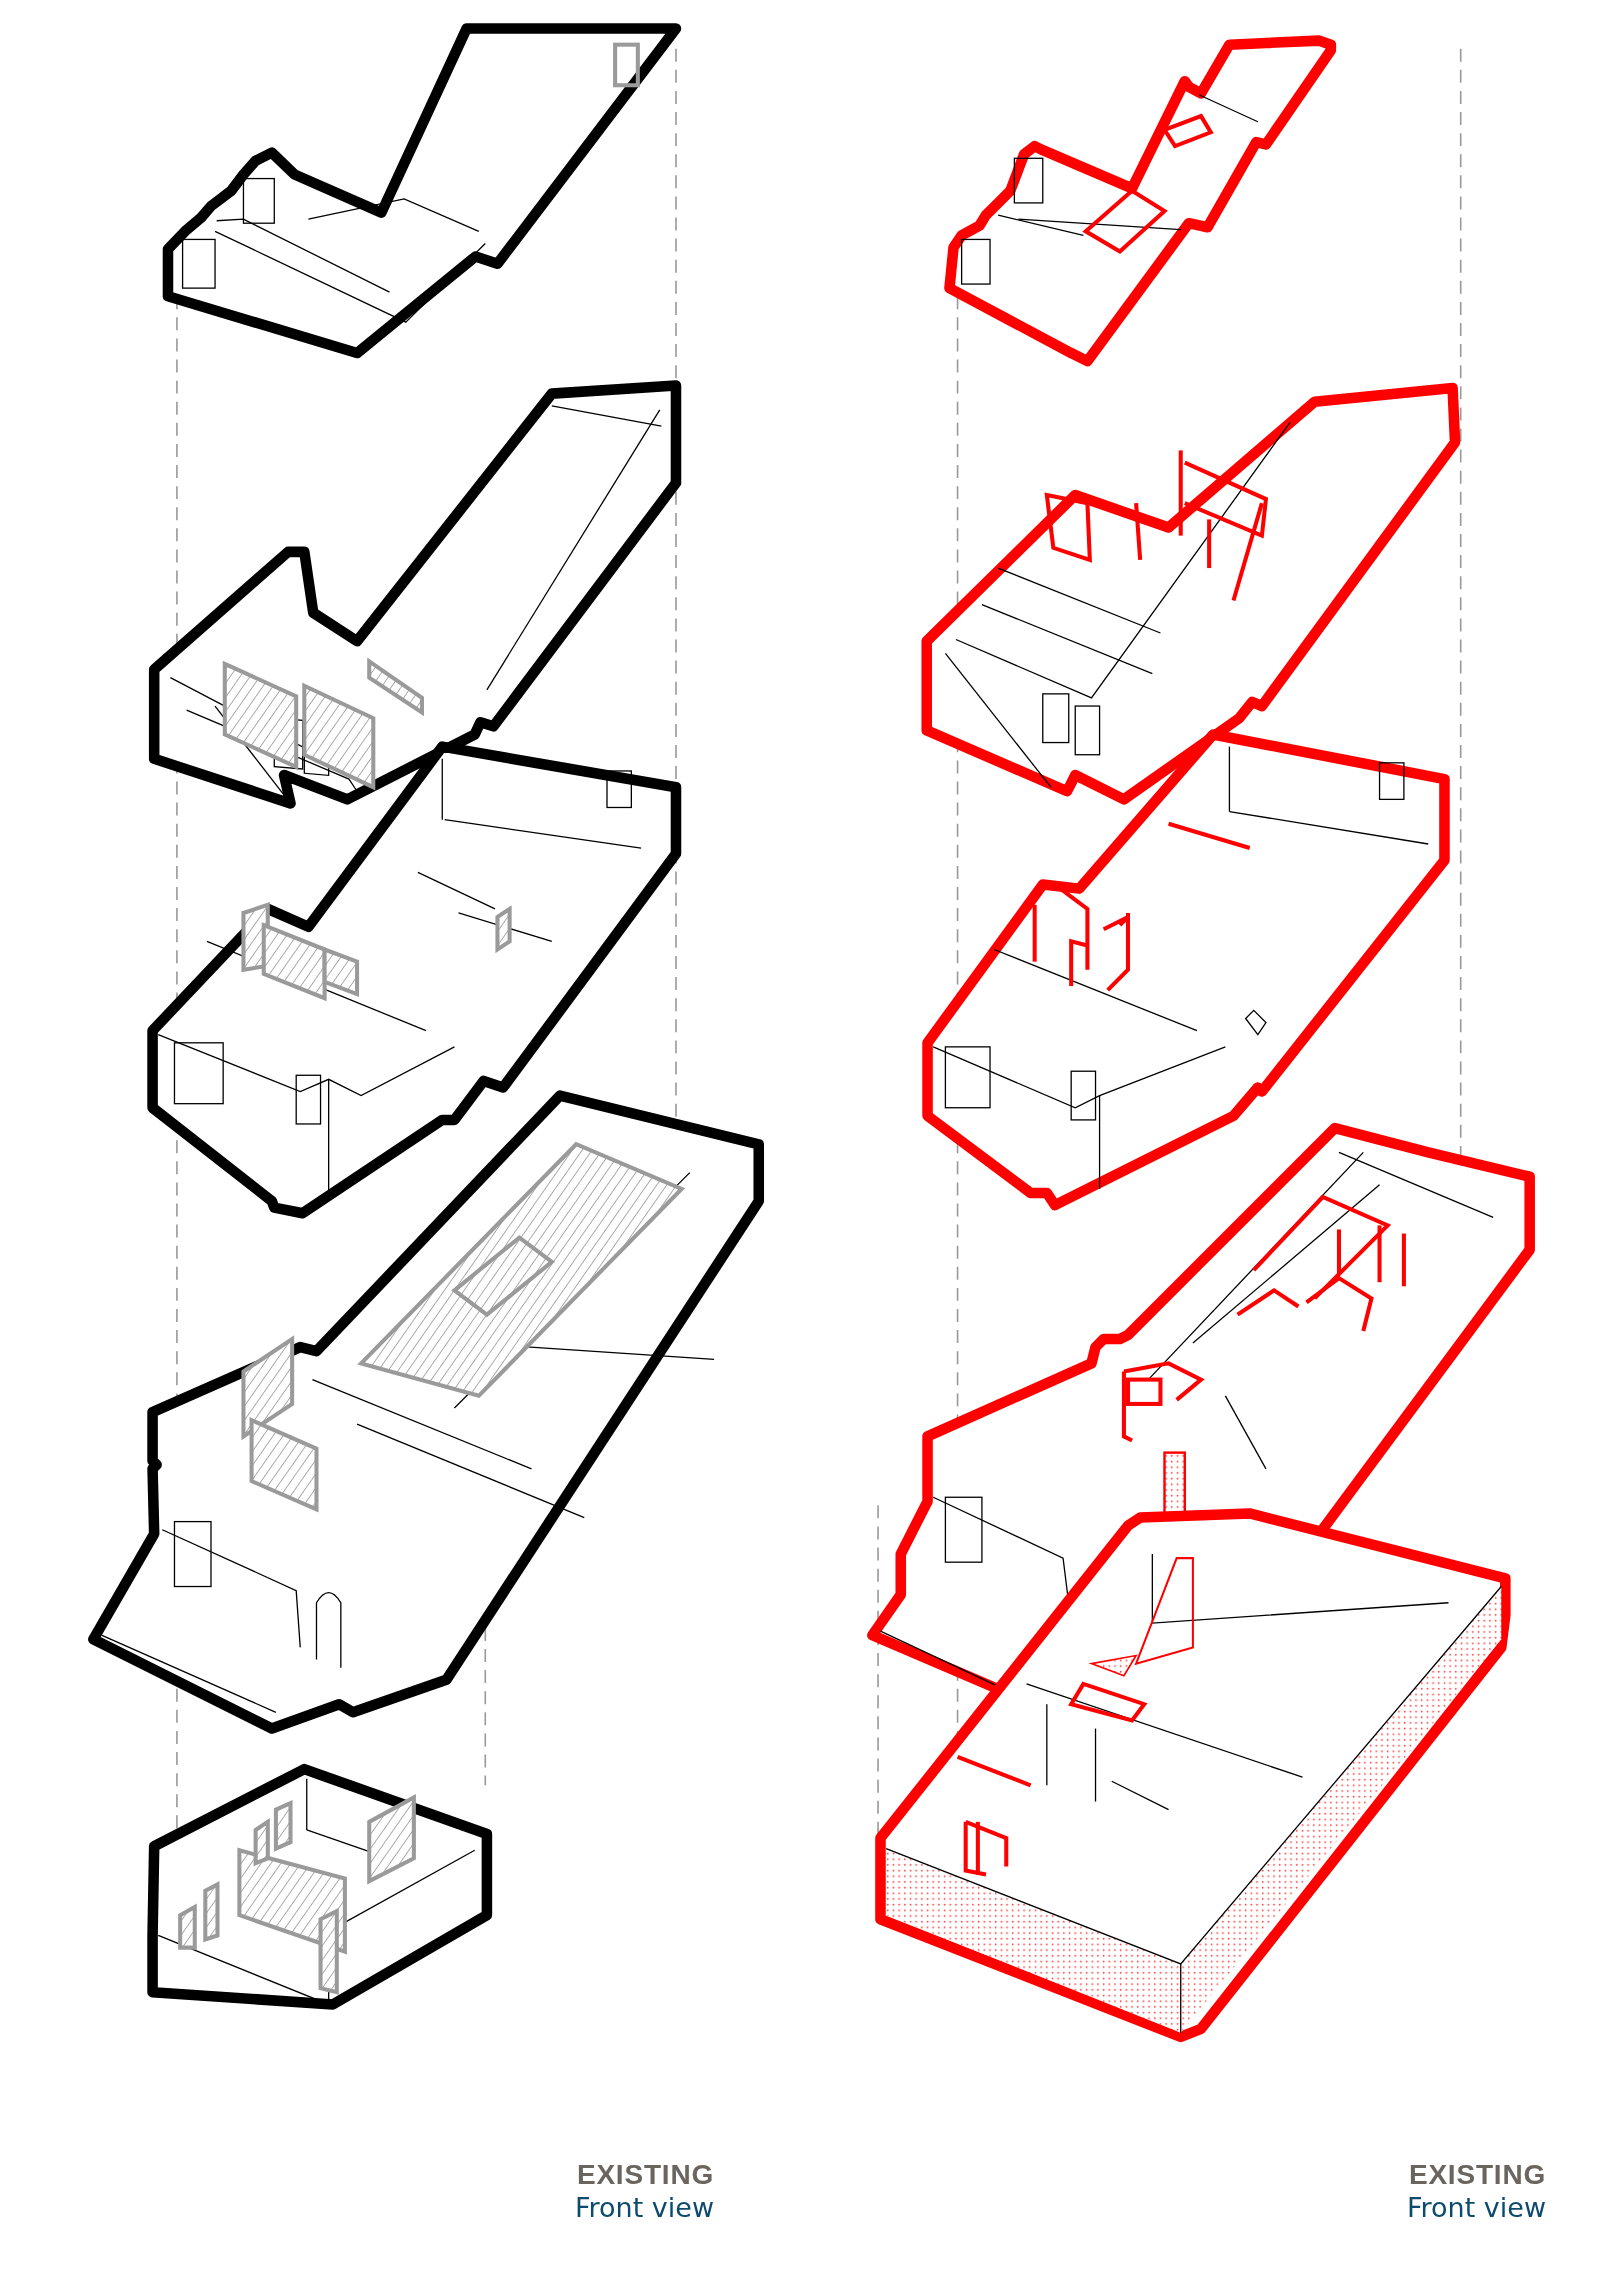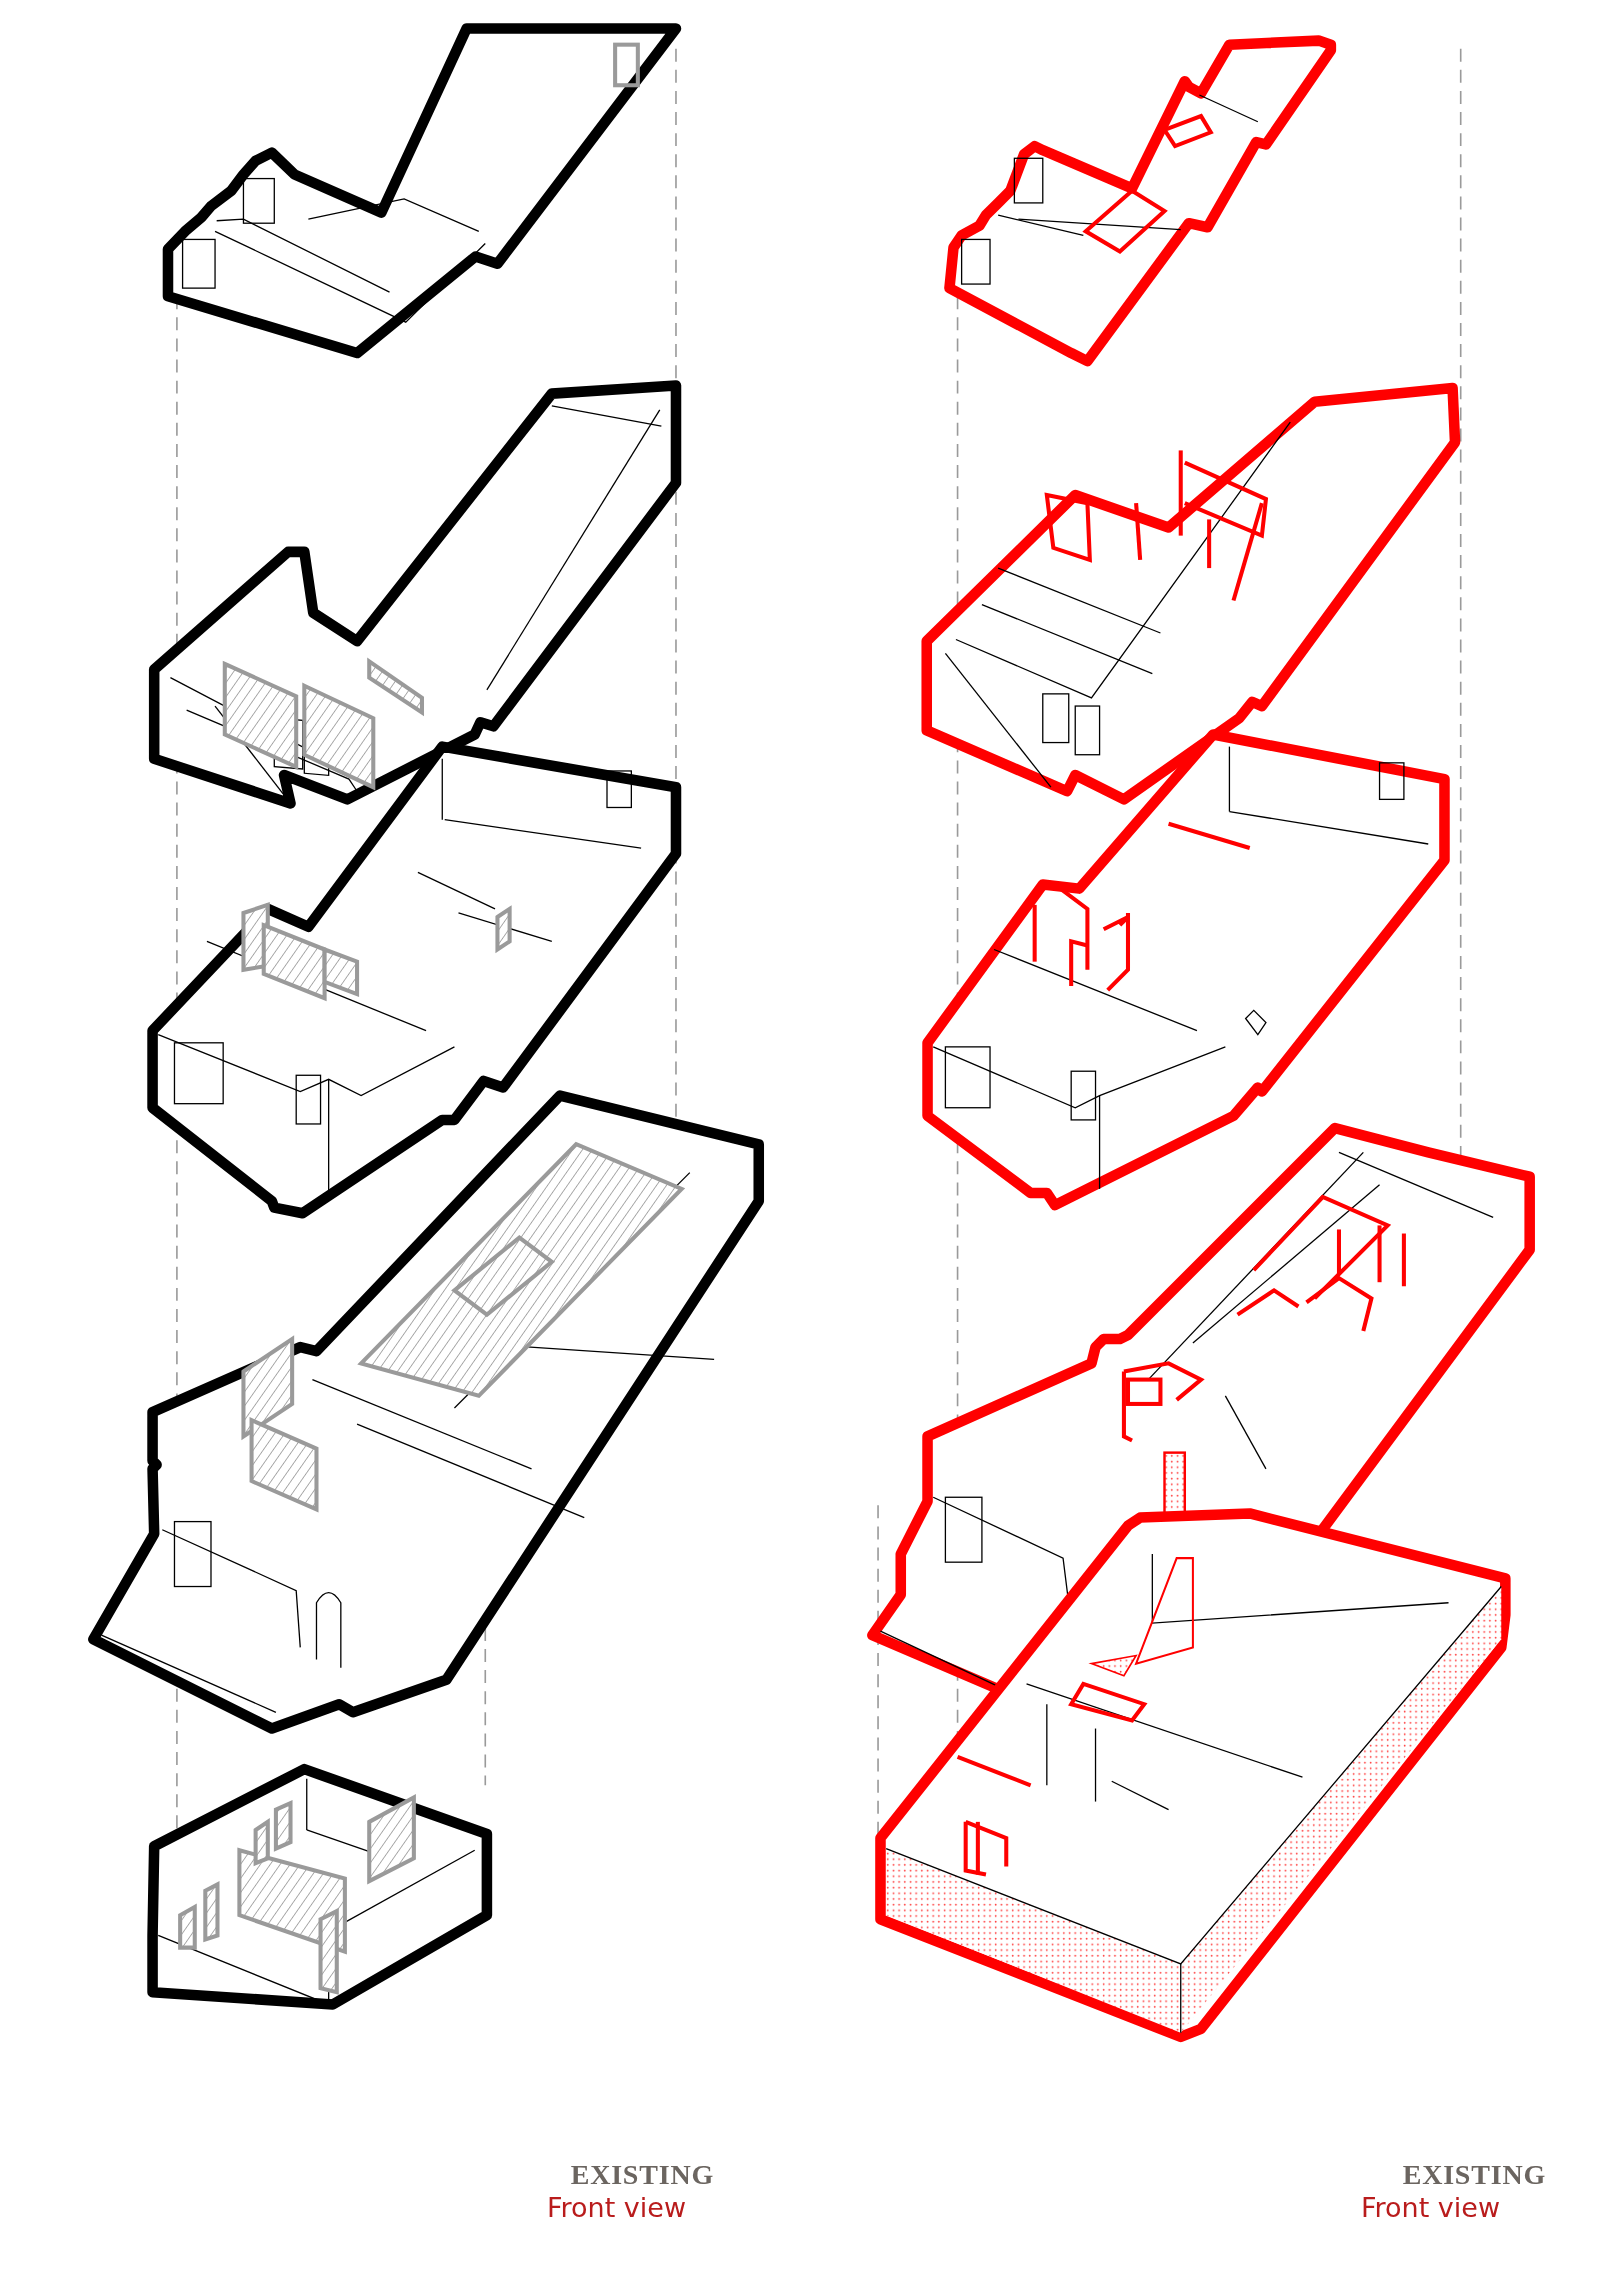--- a/index.html
+++ b/index.html
@@ -1,20 +1,20 @@
 <!DOCTYPE html>
 <html style="font-size:13px"><head>
 <meta charset="utf-8">
 <style>
   html, body { margin: 0; padding: 0; background: #ffffff; }
   body { width: 1623px; height: 2295px; position: relative; overflow: hidden; font-family: "Liberation Sans", sans-serif; }
   #stage { position: absolute; left: 0; top: 0; width: 1623px; height: 2295px; }
   .caption { position: absolute; text-align: right; color: #6b6560; }
-  .caption .title { font-family: Liberation Serif, serif; font-weight: bold; font-size: 28px; letter-spacing: 0.8px; line-height: 32px; }
-  .caption .sub { font-family: "DejaVu Sans", sans-serif; font-weight: normal; font-size: 27px; line-height: 34px; color: #b91c1c; text-align: center; }
+  .caption .title { font-family: Liberation Sans, sans-serif; font-weight: bold; font-size: 28px; letter-spacing: 0.8px; line-height: 32px; }
+  .caption .sub { font-family: "DejaVu Sans", sans-serif; font-weight: normal; font-size: 27px; line-height: 34px; color: #0c4a6e; }
   #cap-existing { left: 519px; top: 2159px; width: 195px; }
   #cap-proposed { left: 1315px; top: 2159px; width: 231px; }
   .outline-e { fill: #ffffff; stroke: #000000; stroke-width: 13; stroke-linejoin: round; }
   .outline-p { fill: #ffffff; stroke: #ff0000; stroke-width: 13; stroke-linejoin: round; }
   .thin { fill: none; stroke: #000000; stroke-width: 1.6; }
   .grey { fill: url(#hatch); stroke: #9a9a9a; stroke-width: 5; }
   .greyline { fill: none; stroke: #9a9a9a; stroke-width: 5; }
   .red { fill: none; stroke: #ff0000; stroke-width: 5; }
   .redthin { fill: none; stroke: #ff0000; stroke-width: 2.5; }
   .dash { fill: none; stroke: #9a9a9a; stroke-width: 2; stroke-dasharray: 16 10; }

